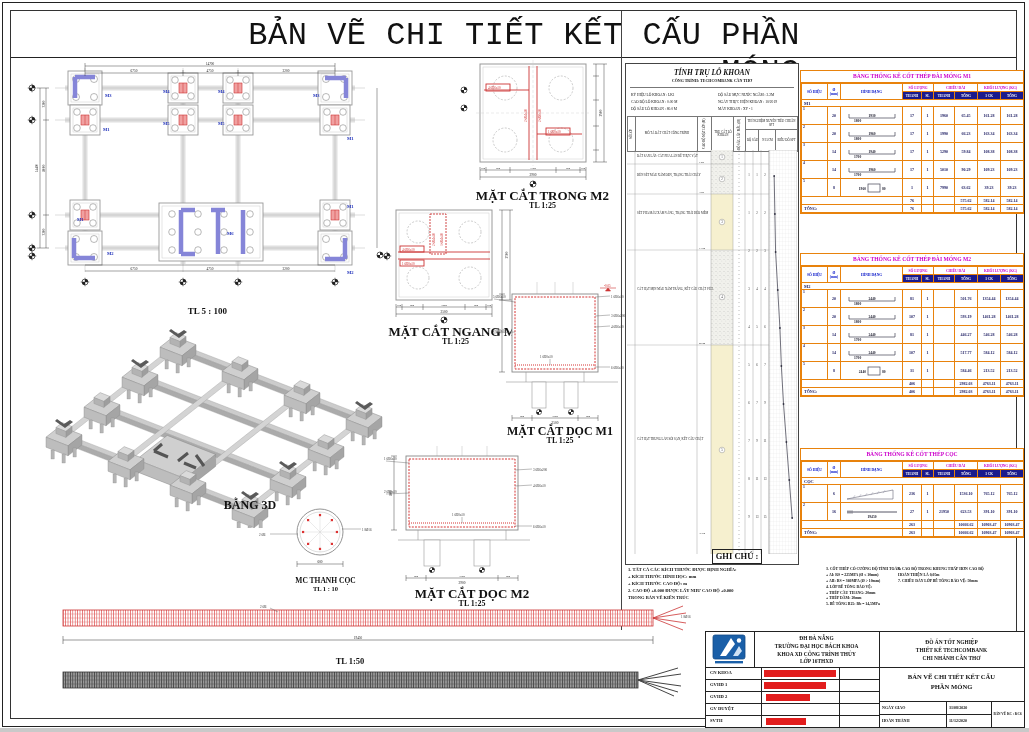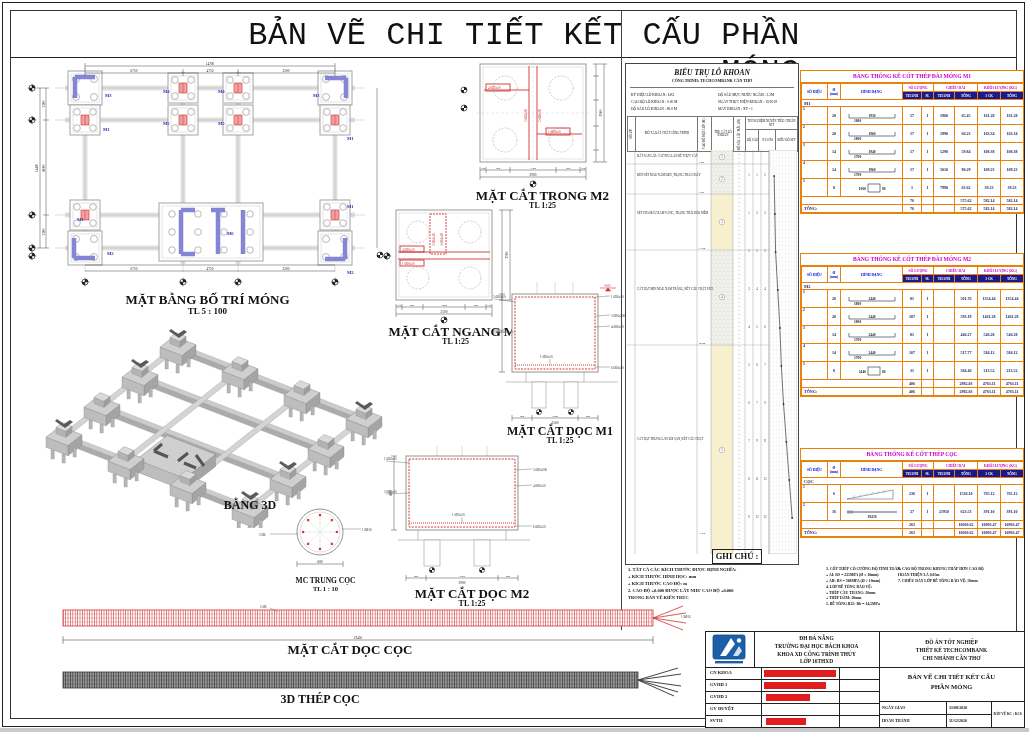--- a/index.html
+++ b/index.html
@@ -209,21 +209,20 @@
       <text class="blu" x="138" y="67">M5</text>
       <text class="blu" x="193" y="67">M5</text>
       <text class="blu" x="322" y="82">M1</text>
       <text class="blu" x="52" y="163">M1</text>
       <text class="blu" x="202" y="177">M6</text>
       <text class="blu" x="322" y="150">M1</text>
       <text class="blu" x="82" y="197">M2</text>
       <text class="blu" x="322" y="216">M2</text>
     </g>
   </svg>
-  <div class="vlabel" style="left:90px;top:292px;width:235px;font-size:13px;">MẶT BẰNG BỐ TRÍ MÓNG</div>
   <div class="vscale" style="left:90px;top:306px;width:235px;font-size:9px;">TL 5 : 100</div>
 
   <svg class="abs" style="left:450px;top:60px" width="185" height="128" viewBox="0 0 185 128">
     <rect x="30" y="4" width="106" height="98" fill="#fff" stroke="#999" stroke-width="1"></rect>
     <rect x="33" y="7" width="100" height="92" fill="none" stroke="#ccc" stroke-width="0.5"></rect>
     <g fill="none" stroke="#aaa" stroke-width="0.6" stroke-dasharray="2,1.5">
       <circle cx="55" cy="28" r="12"></circle>
         <circle cx="111" cy="28" r="12"></circle>
       <circle cx="55" cy="80" r="12"></circle>
         <circle cx="111" cy="80" r="12"></circle>
@@ -539,21 +538,21 @@
     <text class="cal" x="1" y="35.5">2 Ø6</text>
     <line x1="84" y1="29" x2="103" y2="29" stroke="#555" stroke-width="0.4"></line>
     <text class="cal" x="104" y="30.5">1 8Ø16</text>
     <g stroke="#333" stroke-width="0.45">
         <line x1="39" y1="64" x2="85" y2="64"></line>
         <line x1="39" y1="61" x2="39" y2="67"></line>
         <line x1="85" y1="61" x2="85" y2="67"></line>
       </g>
     <text class="d" x="62" y="62.5" text-anchor="middle">600</text>
   </svg>
-  <div class="vlabel" style="left:258px;top:576px;width:135px;font-size:7.5px;">MC TRUNG CỌC</div>
+  <div class="vlabel" style="left:258px;top:576px;width:135px;font-size:7.5px;">MC THANH CỌC</div>
   <div class="vscale" style="left:258px;top:585px;width:135px;font-size:6.5px;">TL 1 : 10</div>
 
   <svg class="abs" style="left:38px;top:602px" width="665" height="48" viewBox="0 0 665 48">
     <defs>
       <pattern id="rh" width="2.4" height="16" patternUnits="userSpaceOnUse">
         <rect width="2.4" height="16" fill="#fff"></rect>
           <line x1="1.2" y1="0" x2="1.2" y2="16" stroke="#d44" stroke-width="0.7"></line>
       </pattern>
     </defs>
     <rect x="25" y="8" width="590" height="16" fill="url(#rh)" stroke="#c33" stroke-width="0.8"></rect>
@@ -571,21 +570,21 @@
     <line x1="232" y1="6" x2="240" y2="10" stroke="#555" stroke-width="0.4"></line>
     <text class="cal" x="222" y="5.5">2 Ø6</text>
     <text class="cal" x="643" y="16">1 8Ø16</text>
     <g stroke="#333" stroke-width="0.5">
         <line x1="25" y1="38" x2="615" y2="38"></line>
         <line x1="25" y1="34" x2="25" y2="42"></line>
         <line x1="615" y1="34" x2="615" y2="42"></line>
       </g>
     <text class="d" x="320" y="36.5" text-anchor="middle">19450</text>
   </svg>
-  <div class="vlabel" style="left:180px;top:642px;width:340px;font-size:13px;">MẶT CẮT DỌC CỌC</div>
+  <div class="vscale" style="left:180px;top:656px;width:340px;font-size:8.5px;">TL 1:50</div>
 
   <svg class="abs" style="left:38px;top:666px" width="665" height="38" viewBox="0 0 665 38">
     <defs>
       <pattern id="dk" width="2.4" height="16" patternUnits="userSpaceOnUse">
         <rect width="2.4" height="16" fill="#9a9a9a"></rect>
           <line x1="1.2" y1="0" x2="1.2" y2="16" stroke="#3a3a3a" stroke-width="0.8"></line>
       </pattern>
     </defs>
     <rect x="25" y="6" width="575" height="16" fill="url(#dk)" stroke="#333" stroke-width="0.8"></rect>
     <g stroke="#555" stroke-width="0.5">
@@ -594,24 +593,23 @@
         <line x1="25" y1="18" x2="600" y2="18"></line>
       </g>
     <g stroke="#444" stroke-width="1">
         <line x1="600" y1="14" x2="640" y2="2"></line>
         <line x1="600" y1="14" x2="643" y2="8"></line>
         <line x1="600" y1="14" x2="643" y2="20"></line>
         <line x1="600" y1="14" x2="640" y2="26"></line>
         <line x1="600" y1="14" x2="636" y2="30"></line>
       </g>
   </svg>
-  <div class="vlabel" style="left:150px;top:692px;width:340px;font-size:12px;">3D THÉP CỌC</div>
 
   <div class="bh-panel">
-    <div class="bh-title">BIỂU TRỤ LỖ KHOAN</div>
+    <div class="bh-title">TÍNH TRỤ LỖ KHOAN</div>
     <div class="bh-sub">CÔNG TRÌNH: TECHCOMBANK CẦN THƠ</div>
     <div class="abs" style="left:4px;right:4px;top:23px;border-top:0.5px solid #777;"></div>
     <div class="bh-info" style="left:5px;">
       <div>KÝ HIỆU LỖ KHOAN : LK1</div>
       <div>CAO ĐỘ LỖ KHOAN : 0.00 M</div>
       <div>ĐỘ SÂU LỖ KHOAN : 80.0 M</div>
     </div>
     <div class="bh-info" style="left:92px;">
       <div>ĐỘ SÂU MỰC NƯỚC NGẦM : 2.2M</div>
       <div>NGÀY THỰC HIỆN KHOAN : 10/2019</div>

